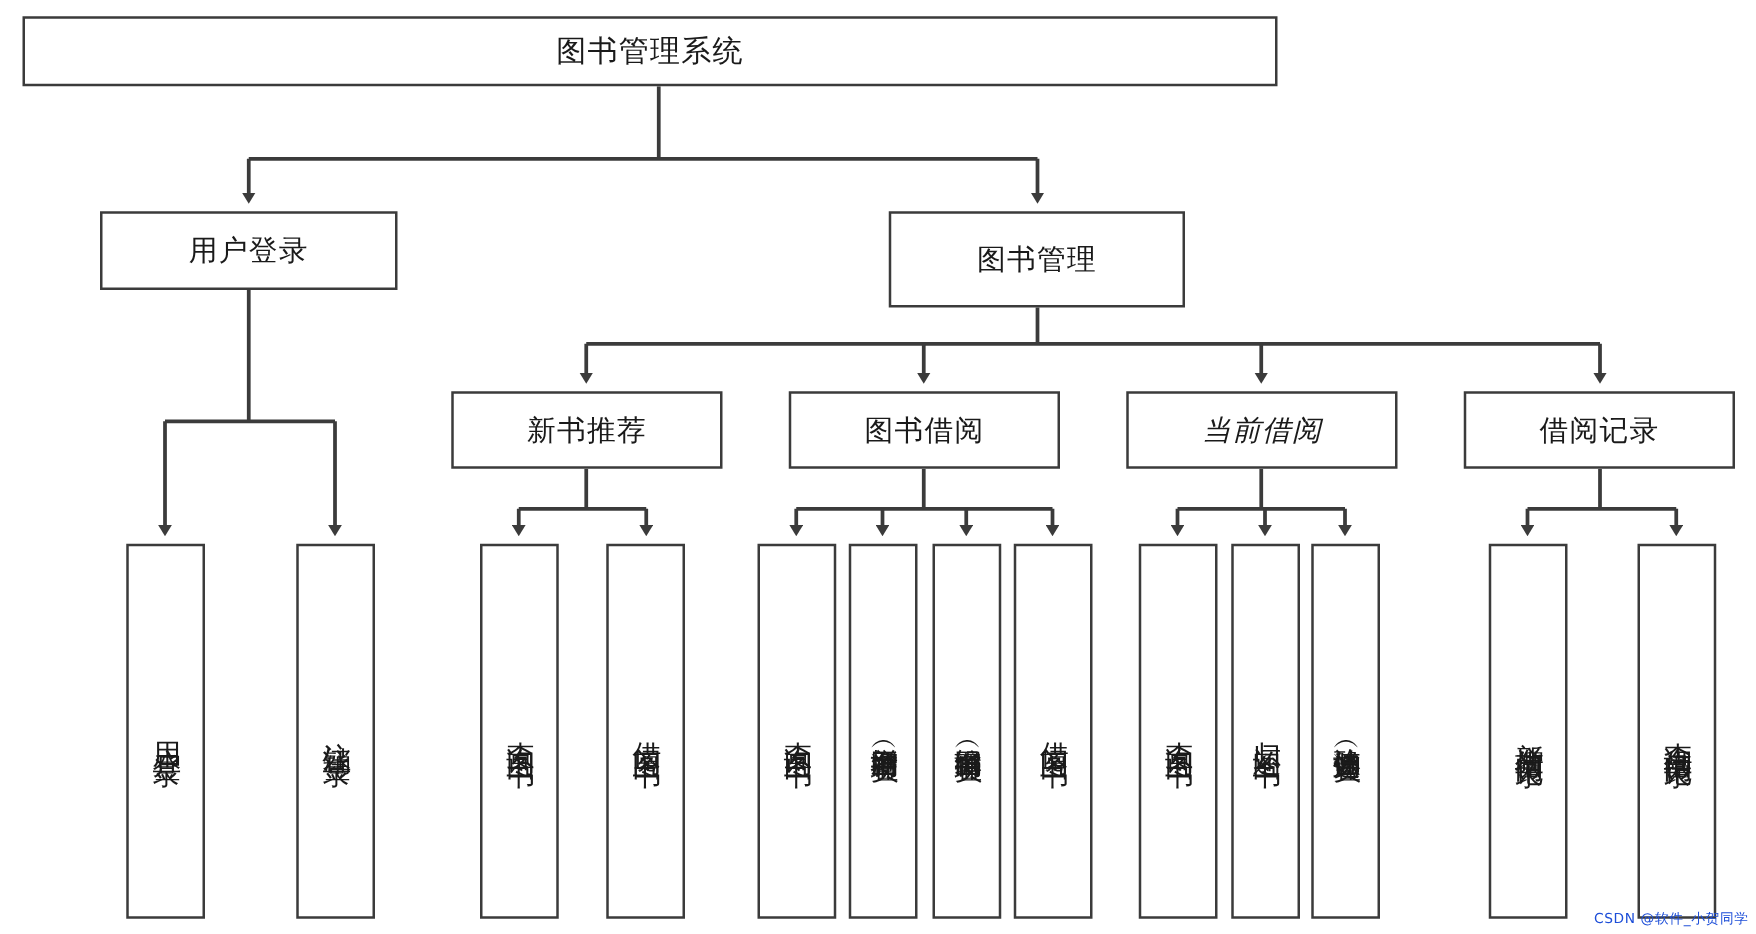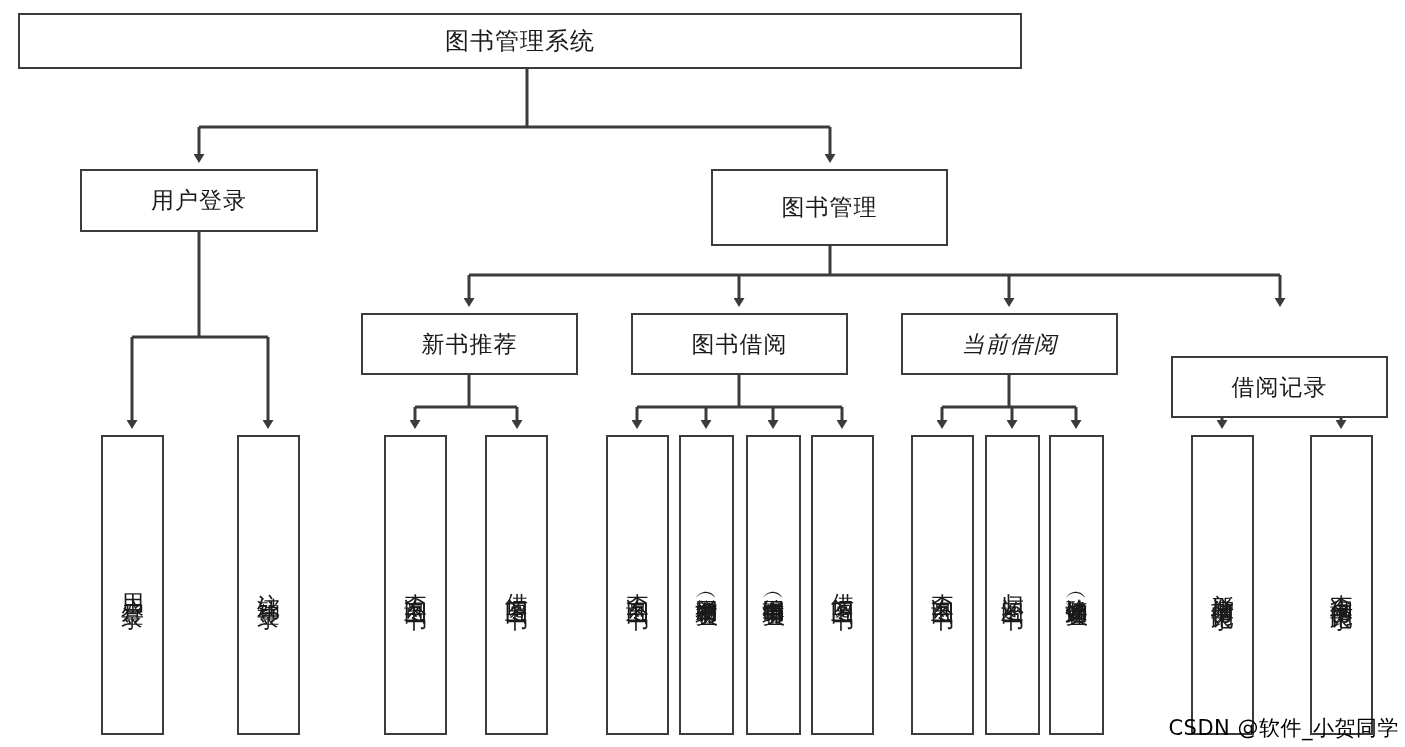--- a/index.html
+++ b/index.html
@@ -51,22 +51,22 @@
   .node.vert .vtext {
     writing-mode: vertical-rl;
     text-orientation: upright;
     line-height: 1.0;
   }
   .node.root { font-size: 24px; }
   .watermark {
     position: absolute;
     right: 6px;
     bottom: 5px;
-    font-size: 21px;
-    color: #000000;
+    font-size: 11px;
+    color: #1d4ed8;
     letter-spacing: 0.5px;
     white-space: nowrap;
   }
 </style>
 </head>
 <body>
 
 <div id="canvas">
 
   <svg id="edges" viewBox="0 0 1405 747" xmlns="http://www.w3.org/2000/svg">
@@ -133,21 +133,21 @@
 
   <div class="node horiz" style="left:361px; top:313px; width:217px; height:62px;">
     <span>新书推荐</span>
   </div>
   <div class="node horiz" style="left:631px; top:313px; width:217px; height:62px;">
     <span>图书借阅</span>
   </div>
   <div class="node horiz" style="left:901px; top:313px; width:217px; height:62px;font-style:italic;">
     <span>当前借阅</span>
   </div>
-  <div class="node horiz" style="left:1171px; top:313px; width:217px; height:62px;margin-top:43px;">
+  <div class="node horiz" style="left:1171px; top:313px; width:217px; height:62px;">
     <span>借阅记录</span>
   </div>
 
   <div class="node vert" style="left:101px; top:435px; width:63px; height:300px;">
     <span class="vtext">用户登录</span>
   </div>
   <div class="node vert" style="left:237px; top:435px; width:63px; height:300px;">
     <span class="vtext">注销登录</span>
   </div>
   <div class="node vert" style="left:384px; top:435px; width:63px; height:300px;">

